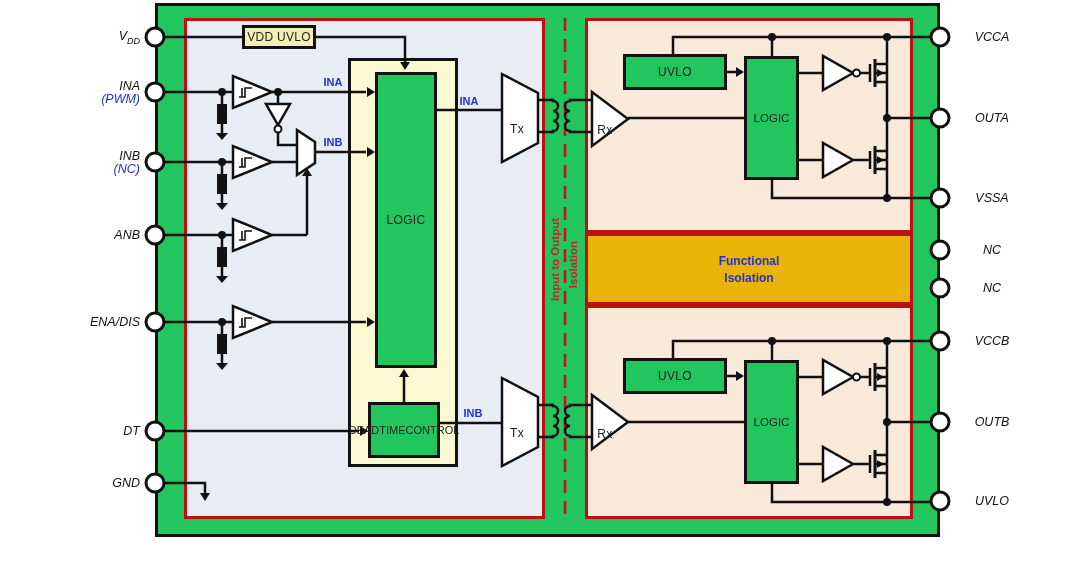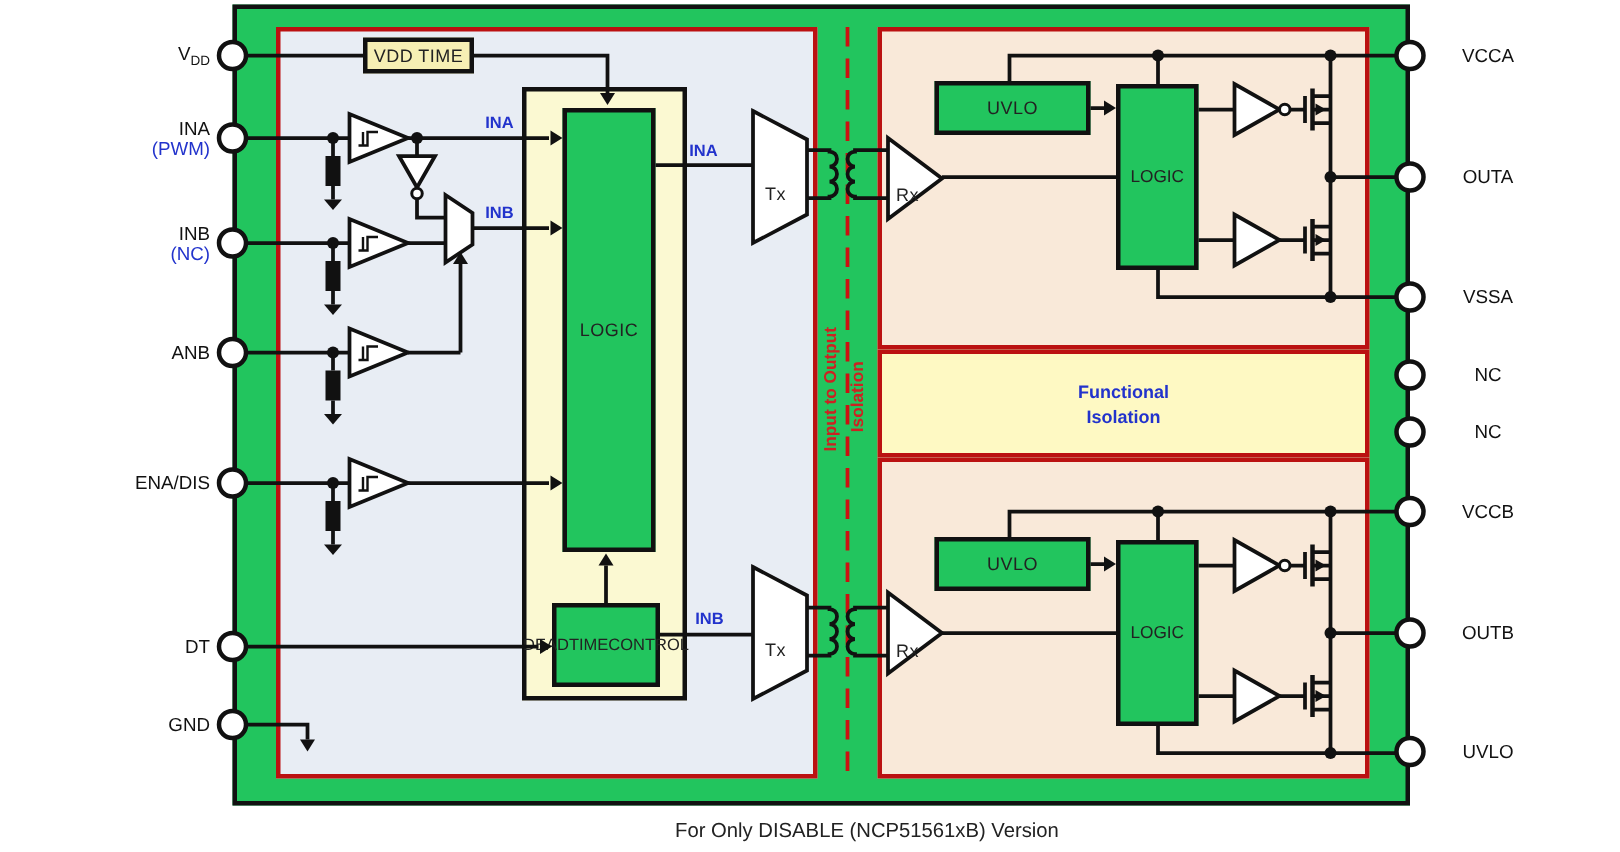--- a/index.html
+++ b/index.html
@@ -3,21 +3,21 @@
 <meta charset="utf-8">
 <style>
   html,body{margin:0;padding:0;background:#fff;}
   .stage{position:relative;width:1080px;height:568px;background:#fff;
          font-family:"Liberation Sans",sans-serif;color:#111;overflow:hidden;}
   .abs{position:absolute;margin-top:12px;}
   .blk{position:absolute;box-sizing:border-box;display:flex;align-items:center;
        justify-content:center;text-align:center;}
   .bblk{border:3px solid #111;background:#22c55e;}
   .rbox{border:3px solid #bb1111;}
-  .pinlab{position:absolute;font-size:12.5px;line-height:13px;color:#111;}
+  .pinlab{position:absolute;font-size:12.5px;line-height:13px;color:#111;font-style:italic;}
   .pl{width:100px;text-align:right;}
   .pr{text-align:center;width:70px;}
   .blue{color:#2233cc;}
   .siglab{position:absolute;font-size:11px;font-weight:bold;color:#2233cc;
           width:36px;text-align:center;}
   .vtext{position:absolute;width:130px;height:15px;text-align:center;
          transform:rotate(-90deg);transform-origin:center;color:#cc2222;
          font-size:11.5px;font-weight:600;white-space:nowrap;}
   .blocktext{font-size:12px;color:#222;letter-spacing:0.3px;}
   .caption{position:absolute;left:278px;top:546px;width:600px;text-align:center;
@@ -28,30 +28,30 @@
 </head>
 <body>
 
 <div class="stage">
 
   <div class="blk bblk" style="left:155px;top:3px;width:785px;height:534px;"></div>
 
   <div class="blk rbox" style="left:184px;top:18px;width:361px;height:501px;background:#e8edf4;"></div>
 
   <div class="blk rbox" style="left:585px;top:18px;width:328px;height:215px;background:#f9e9d9;"></div>
-  <div class="blk rbox" style="left:585px;top:233px;width:328px;height:72px;background:#fef9c3;flex-direction:column;gap:3px;">
+  <div class="blk rbox" style="left:585px;top:233px;width:328px;height:72px;background:#eab308;flex-direction:column;gap:3px;">
     <span class="blue" style="font-size:12px;font-weight:600;">Functional</span>
     <span class="blue" style="font-size:12px;font-weight:600;">Isolation</span>
   </div>
   <div class="blk rbox" style="left:585px;top:305px;width:328px;height:214px;background:#f9e9d9;"></div>
 
   <div class="blk bblk" style="left:348px;top:58px;width:110px;height:409px;background:#fbf9d2;"></div>
 
   <div class="blk bblk blocktext" style="left:242px;top:25px;width:74px;height:24px;background:#f6efb4;">
-    <span>VDD TIME</span>
+    <span>VDD UVLO</span>
   </div>
 
   <div class="blk bblk blocktext" style="left:375px;top:72px;width:62px;height:296px;">
     <span>LOGIC</span>
   </div>
 
   <div class="blk bblk" style="left:368px;top:402px;width:72px;height:56px;flex-direction:row;font-size:11px;line-height:13px;color:#222;">
     <span>DEAD</span>
     <span>TIME</span>
     <span>CONTROL</span>
@@ -278,15 +278,14 @@
   <div class="siglab" style="left:455px;top:407px;">INB</div>
 
   <div class="abs blocktext" style="left:503px;top:110px;width:28px;text-align:center;">Tx</div>
   <div class="abs blocktext" style="left:592px;top:111px;width:26px;text-align:center;">Rx</div>
   <div class="abs blocktext" style="left:503px;top:414px;width:28px;text-align:center;">Tx</div>
   <div class="abs blocktext" style="left:592px;top:415px;width:26px;text-align:center;">Rx</div>
 
   <div class="vtext" style="left:491px;top:252px;">Input to Output</div>
   <div class="vtext" style="left:509px;top:257px;">Isolation</div>
 
-  <div class="caption">For Only DISABLE (NCP51561xB) Version</div>
 
 </div>
 
 </body></html>

